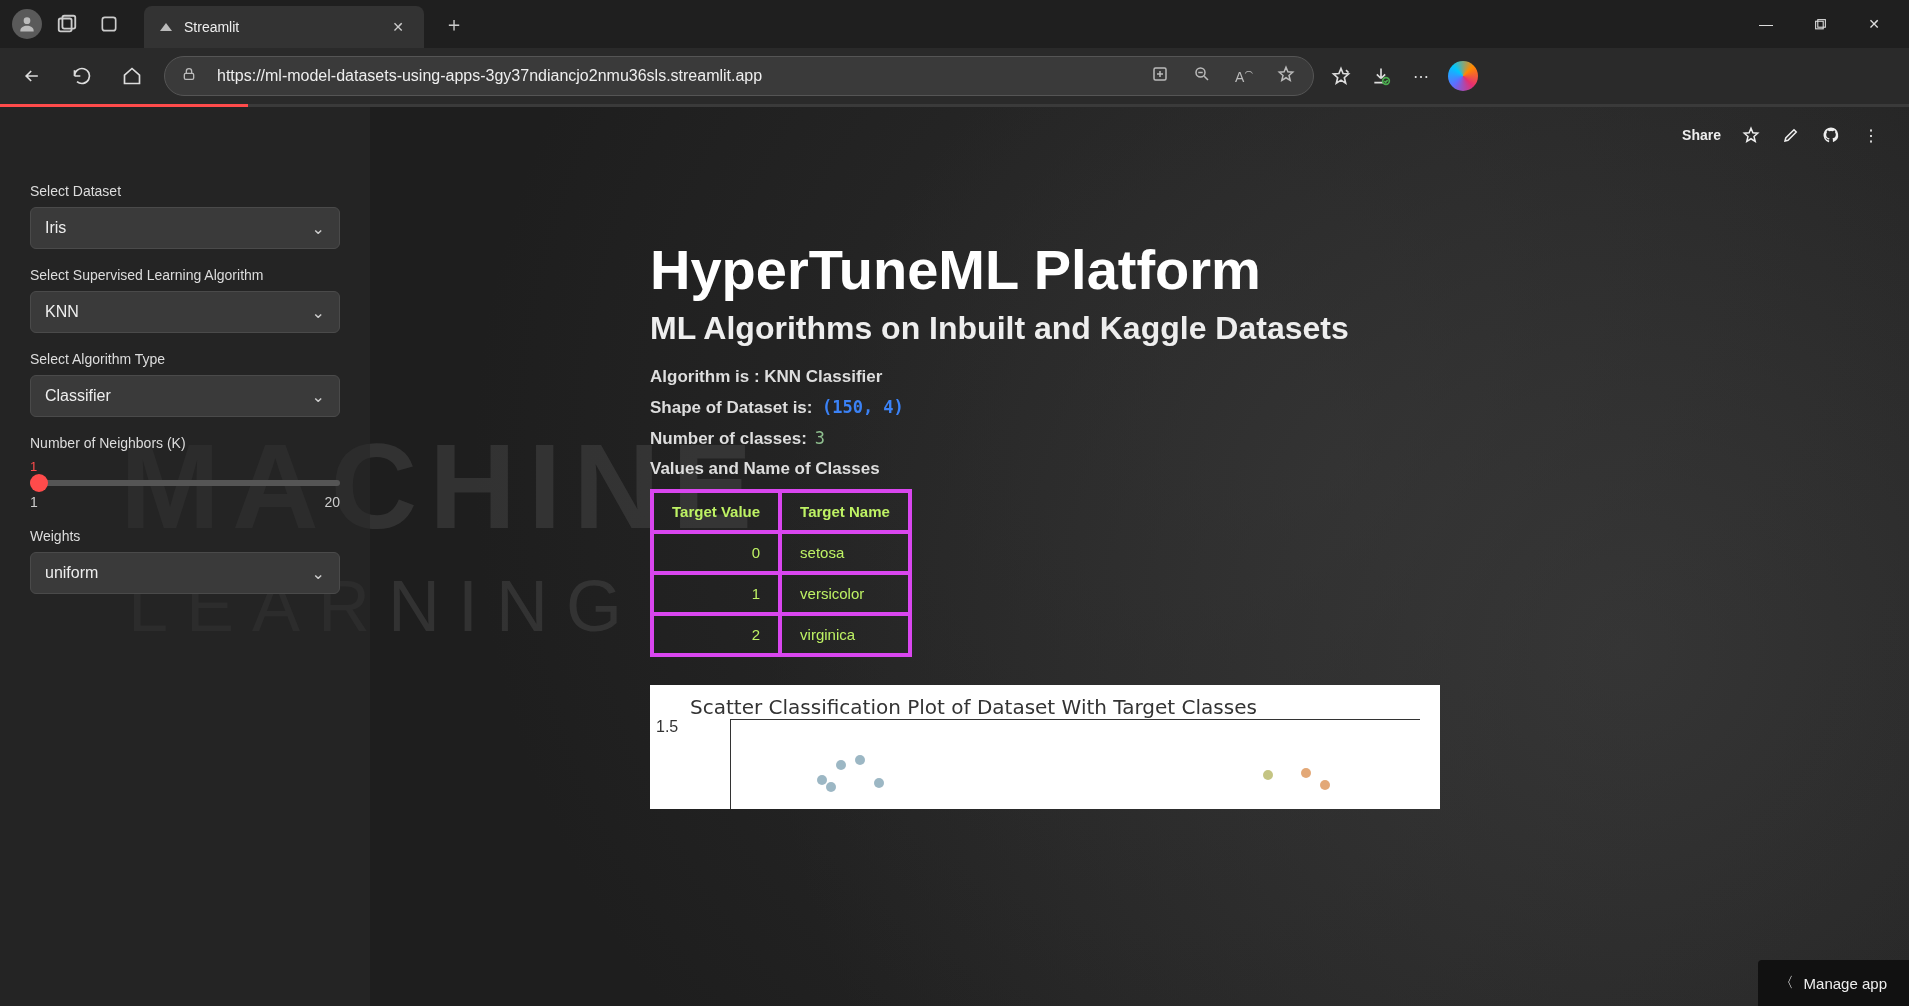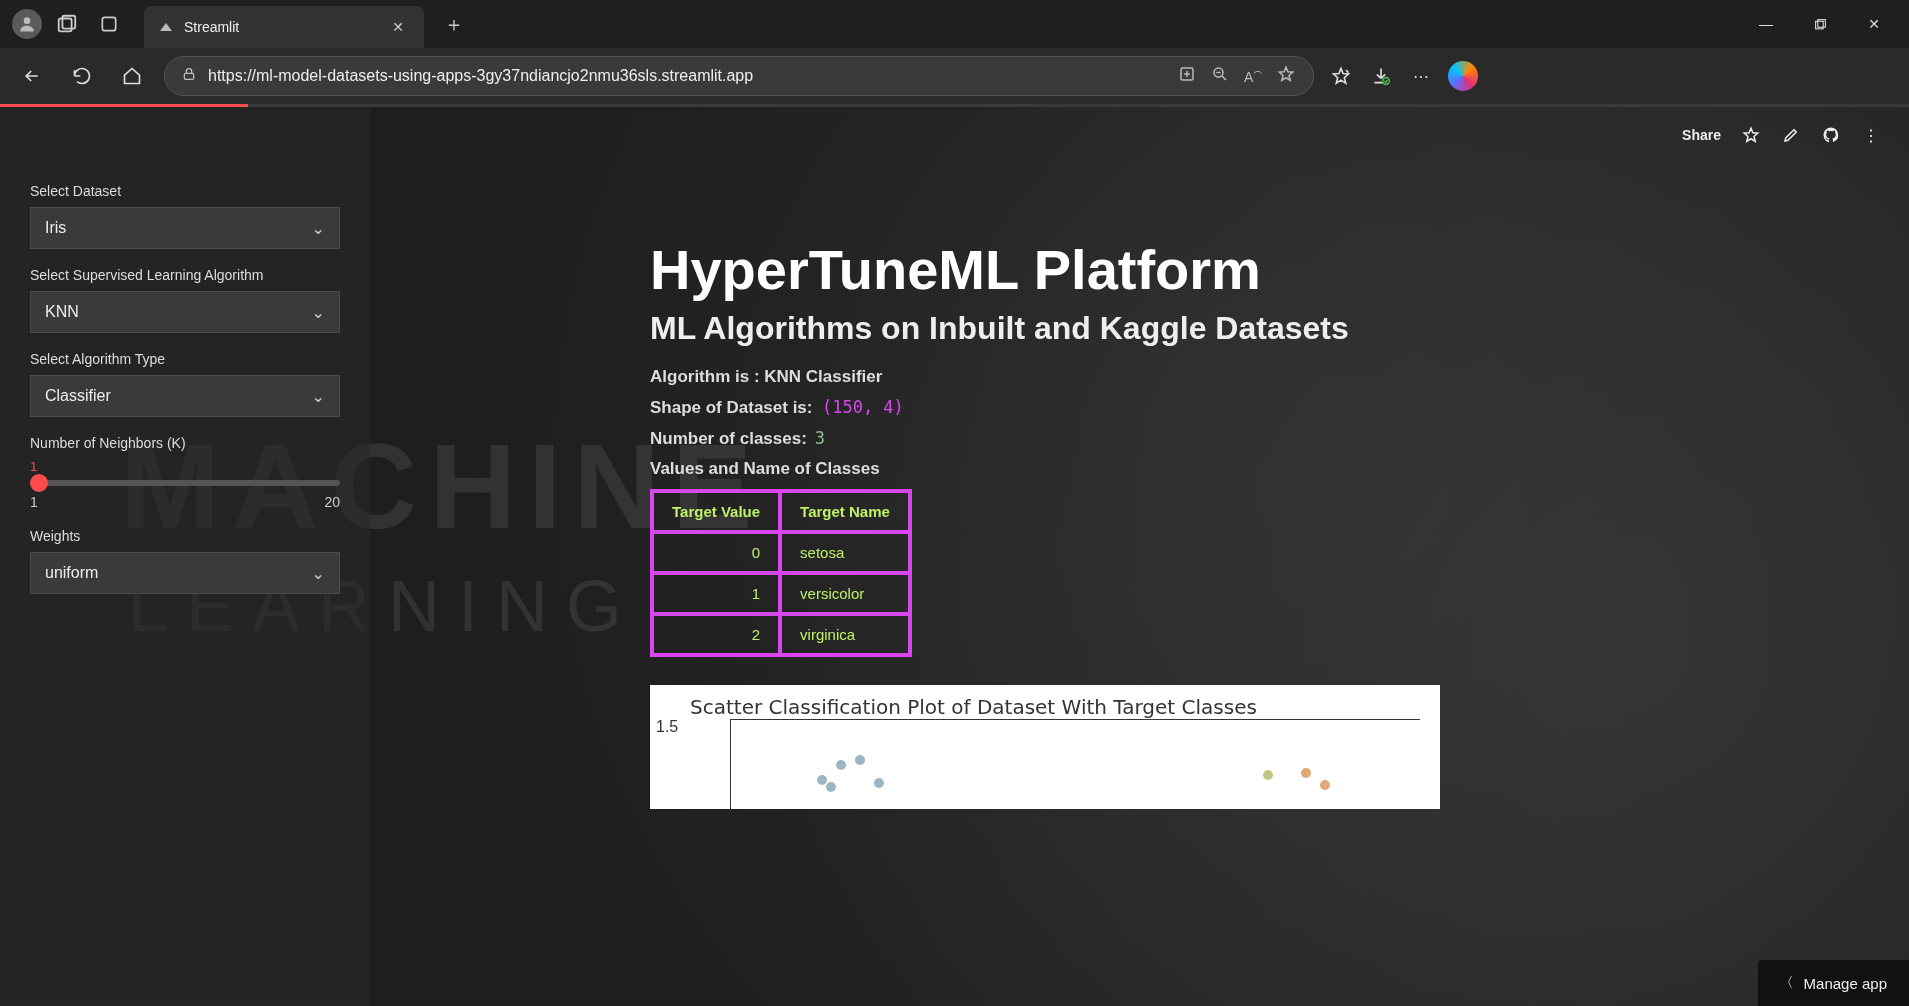--- a/index.html
+++ b/index.html
@@ -14,21 +14,21 @@
   .titlebar .tab { display: flex; align-items: center; background: #333; border-radius: 8px 8px 0 0; padding: 0 14px; height: 42px; margin-left: 10px; min-width: 280px; margin-top:6px; }
   .titlebar .tab .favicon { width: 16px; height: 16px; margin-right: 10px; color: #bbb; }
   .titlebar .tab .tab-title { color: #eee; font-size: 14px; flex: 1; }
   .titlebar .tab .tab-close { color: #ccc; font-size: 14px; padding: 4px 6px; }
   .titlebar .new-tab { color: #ccc; font-size: 20px; padding: 6px 12px; }
   .titlebar .spacer { flex: 1; }
   .titlebar .win-ctrl { width: 46px; height: 36px; display: flex; align-items: center; justify-content: center; color: #ddd; font-size: 14px; }
   
   .toolbar { display: flex; align-items: center; height: 56px; padding: 0 14px; gap: 14px; background: #2a2a2a; }
   .toolbar .tb-btn { width: 36px; height: 36px; display: flex; align-items: center; justify-content: center; color: #ddd; }
-  .toolbar .url-bar { flex: 1; display: flex; align-items: center; background: #3a3a3a; border: 1px solid #555; border-radius: 20px; height: 40px; padding: 0 16px; gap: 11px; max-width: 1150px; }
+  .toolbar .url-bar { flex: 1; display: flex; align-items: center; background: #3a3a3a; border: 1px solid #555; border-radius: 20px; height: 40px; padding: 0 16px; gap: 20px; max-width: 1150px; }
   .toolbar .url-bar .lock-icon { color: #bbb; }
   .toolbar .url-bar .url-text { flex: 1; color: #eee; font-size: 16px; border: none; background: transparent; outline: none; }
   .toolbar .url-bar .url-icon { color: #bbb; width: 22px; text-align: center; }
   .toolbar .ext-area { display: flex; gap: 14px; align-items: center; }
   .toolbar .ext-icon { width: 26px; height: 26px; display:flex; align-items:center; justify-content:center; color: #ddd; }
   .toolbar .copilot-icon { width: 30px; height: 30px; border-radius: 50%; background: conic-gradient(from 45deg, #ff8a00, #e52e71, #5f6cff, #00c6ff, #ff8a00); }
   
   
   .app-accent { height: 3px; background: linear-gradient(90deg, #ff4b4b 0%, #ff4b4b 13%, #3a3a3a 13%, #3a3a3a 100%); }
   
@@ -39,40 +39,40 @@
       radial-gradient(circle at 85% 60%, rgba(80,80,80,0.4), transparent 50%);
     pointer-events: none;
   }
   .bg-text { position: absolute; left: 120px; top: 310px; font-size: 120px; font-weight: 700; color: rgba(90,90,90,0.35); letter-spacing: 12px; pointer-events: none; line-height:1.15;}
   .bg-text span { display:block; }
   .bg-text .l2 { letter-spacing: 18px; font-weight: 400; font-size: 72px; margin-top: 10px; margin-left:8px;}
   
   
   .sidebar { width: 370px; background: rgba(40,40,40,0.6); padding: 70px 30px 20px 30px; position: relative; z-index: 2; }
   .side-label { font-size: 14px; color: #ddd; margin-bottom: 8px; margin-top: 6px; }
-  .side-select { width: 100%; background: #3a3a3a; border: 1px solid #4a4a4a; border-radius: 0; height: 42px; display: flex; align-items: center; justify-content: space-between; padding: 0 14px; color: #eee; font-size: 16px; margin-bottom: 18px; cursor: pointer; }
+  .side-select { width: 100%; background: #3a3a3a; border: 1px solid #4a4a4a; border-radius: 6px; height: 42px; display: flex; align-items: center; justify-content: space-between; padding: 0 14px; color: #eee; font-size: 16px; margin-bottom: 18px; cursor: pointer; }
   .side-select .chev { color: #ccc; }
   .slider-wrap { margin-bottom: 18px; }
   .slider-val { color: #ff4b4b; font-size: 13px; margin-bottom: 2px; }
   .slider-track { position: relative; height: 6px; background: #555; border-radius: 3px; margin: 6px 0 8px; }
   .slider-thumb { position: absolute; left: 0; top: -6px; width: 18px; height: 18px; background: #ff4b4b; border-radius: 50%; }
   .slider-minmax { display: flex; justify-content: space-between; color: #ccc; font-size: 14px; }
   
   
   .main { flex: 1; padding: 20px 40px 0 40px; position: relative; z-index: 2; overflow: hidden; }
   .header-icons { position: absolute; top: 18px; right: 28px; display: flex; gap: 20px; align-items: center; z-index: 3; justify-content: flex-end; }
   .header-icons .share { color: #eee; font-size: 14px; font-weight: 600; }
   .header-icons .hicon { color: #eee; width: 20px; height: 20px; display:flex; align-items:center; justify-content:center; }
   
   .content { max-width: 900px; margin-left: 240px; margin-top: 110px; }
   h1 { font-size: 56px; font-weight: 800; color: #fff; margin-bottom: 8px; }
   h2 { font-size: 32px; font-weight: 700; color: #eee; margin-bottom: 20px; }
   h3 { font-size: 40px; font-weight: 800; color: #fff; margin: 18px 0 18px; }
   .kv { font-size: 17px; color: #ddd; margin: 10px 0; font-weight: 600; }
-  .kv .code { font-family: "Consolas", monospace; color: #d946ef; font-weight: 400; }
+  .kv .code { font-family: "Consolas", monospace; color: #3b82f6; font-weight: 700; }
   .kv .num { font-family: "Consolas", monospace; color: #8fbf8f; font-weight: 400; margin-left: 8px; }
   
   .tbl { border-collapse: collapse; margin-top: 10px; }
   .tbl th, .tbl td { border: 4px solid #d946ef; padding: 10px 18px; font-size: 15px; color: #bef264; text-align: left; }
   .tbl th { font-weight: 700; }
   .tbl td.num-cell { text-align: right; }
   
   
   .chart-wrap { background: #fff; color: #222; margin-top: 28px; width: 790px; padding: 10px 10px 0 40px; position: relative; }
   .chart-title { text-align: left; font-size: 20px; color: #333; margin-bottom: 0; font-family: "DejaVu Sans", Arial, sans-serif; }

